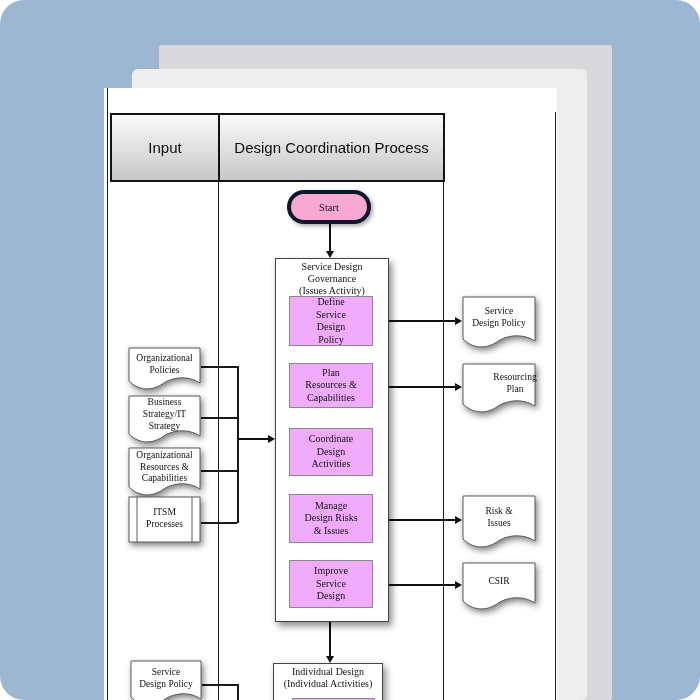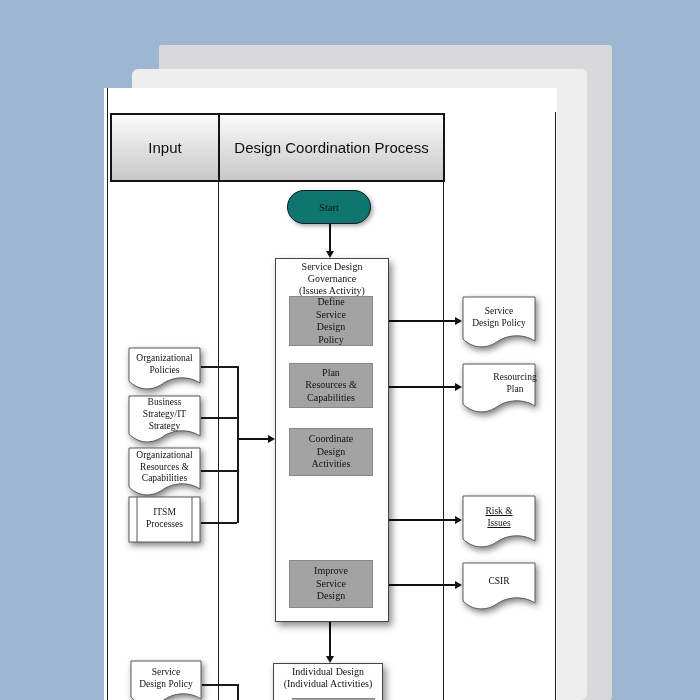--- a/index.html
+++ b/index.html
@@ -1,45 +1,45 @@
 <!DOCTYPE html>
 <html style="--bg: #9db7d2; --pageBack: #d9d9db; --pageMid: #eeeeef; --pageFront: #ffffff; --line: #1a1a1a; --hdrTop: #fbfbfb; --hdrBot: #c7c7c7;"><head>
 <meta charset="utf-8">
 <style>
   :root{
     --bg:#9db7d2; --pageBack:#d9d9db; --pageMid:#eeeeef; --pageFront:#ffffff;
     --line:#1a1a1a; --hdrTop:#fbfbfb; --hdrBot:#c7c7c7;
   }
   html,body{margin:0;padding:0;background:#fff;}
   .stage{position:relative;width:700px;height:700px;overflow:hidden;background:var(--bg);
-         font-family:"Liberation Serif",serif;color:#111;}
+         font-family:"Liberation Serif",serif;color:#111;border-radius:24px;}
   .page{position:absolute;}
   #pgBack{left:159px;top:45px;width:453px;height:655px;background:var(--pageBack);border-radius:3px;}
   #pgMid{left:132px;top:69px;width:455px;height:631px;background:var(--pageMid);border-radius:6px;}
   #pgFront{left:104px;top:88px;width:453px;height:612px;background:var(--pageFront);}
   #diagram{position:absolute;left:0;top:0;width:700px;height:700px;}
   .hdr{position:absolute;box-sizing:border-box;border:2px solid #141414;
        background:linear-gradient(180deg,var(--hdrTop),var(--hdrBot));
        display:flex;align-items:center;justify-content:center;
        font-family:"Liberation Sans",sans-serif;font-size:15px;color:#0d0d0d;}
   #hdr-input{left:110px;top:113px;width:110px;height:69px;}
   #hdr-process{left:218px;top:113px;width:227px;height:69px;}
   #hdr-output{left:443px;top:113px;width:112px;height:69px;}
   .ln{position:absolute;background:var(--line);}
   .shaft{position:absolute;background:#111;}
   .head{position:absolute;width:0;height:0;}
   .head.r{border-top:4.5px solid transparent;border-bottom:4.5px solid transparent;border-left:7px solid #111;}
   .head.d{border-left:4.5px solid transparent;border-right:4.5px solid transparent;border-top:7px solid #111;}
-  .oval{position:absolute;box-sizing:border-box;background:#0f766e;border:1px solid #0f172a;border-radius:17px;
+  .oval{position:absolute;box-sizing:border-box;background:#f9a8d4;border:4px solid #0f172a;border-radius:17px;
         box-shadow:2px 2px 4px rgba(0,0,0,0.35);display:flex;align-items:center;justify-content:center;
         font-size:10.5px;}
   .gov{position:absolute;box-sizing:border-box;background:#fff;border:1px solid #444;
        box-shadow:3px 4px 7px rgba(0,0,0,0.45);}
   .ttl{position:absolute;text-align:center;white-space:pre-line;font-size:10px;line-height:1.22;}
-  .box{position:absolute;box-sizing:border-box;background:#a3a3a3;border:1px solid #888;
+  .box{position:absolute;box-sizing:border-box;background:#f0abfc;border:1px solid #888;
        display:flex;align-items:center;justify-content:center;text-align:center;
        white-space:pre-line;font-size:10px;line-height:1.25;}
   .shape{position:absolute;}
   .shape svg{position:absolute;left:0;top:0;overflow:visible;filter:drop-shadow(2px 3px 3px rgba(0,0,0,0.5));}
   .shape .lbl{position:absolute;display:flex;align-items:center;justify-content:center;text-align:center;
               white-space:pre-line;font-size:9.5px;line-height:1.25;}
 </style>
 </head>
 <body>
 
@@ -91,20 +91,23 @@
       <div class="box" style="left: 289px; top: 296px; width: 84px; height: 50px;">Define
 Service
 Design
 Policy</div>
       <div class="box" style="left: 289px; top: 363px; width: 84px; height: 45px;">Plan
 Resources &amp;
 Capabilities</div>
       <div class="box" style="left: 289px; top: 428px; width: 84px; height: 48px;">Coordinate
 Design
 Activities</div>
+      <div class="box" style="left: 289px; top: 494px; width: 84px; height: 49px;">Manage
+Design Risks
+&amp; Issues</div>
       <div class="box" style="left: 289px; top: 560px; width: 84px; height: 48px;">Improve
 Service
 Design</div>
       <div class="gov" style="left: 273px; top: 663px; width: 110px; height: 60px;"></div>
       <div class="ttl" style="left: 275px; top: 666px; width: 106px;">Individual Design
 (Individual Activities)</div>
       <div class="box" style="left: 292px; top: 698px; width: 83px; height: 40px;"></div>
       <div class="shape" style="left: 128px; top: 347px; width: 73px; height: 45px;">
         <svg width="73" height="45">
           <path d="M1 1 L72 1 L72 36 C 59.9 28, 43.8 30, 34.3 37 C 24.1 44, 10.9 44, 1 34 Z" fill="#ffffff" stroke="#5a5a5a" stroke-width="1"></path>
@@ -155,21 +158,21 @@
         <svg width="74" height="52">
           <path d="M1 1 L73 1 L73 43 C 60.7 35, 44.4 37, 34.8 44 C 24.4 51, 11.1 51, 1 41 Z" fill="#ffffff" stroke="#5a5a5a" stroke-width="1"></path>
         </svg>
         <div class="lbl" style="inset: 2px 2px 12px; padding-left: 32px;">Resourcing
 Plan</div>
       </div>
       <div class="shape" style="left: 462px; top: 495px; width: 74px; height: 55px;">
         <svg width="74" height="55">
           <path d="M1 1 L73 1 L73 46 C 60.7 38, 44.4 40, 34.8 47 C 24.4 54, 11.1 54, 1 44 Z" fill="#ffffff" stroke="#5a5a5a" stroke-width="1"></path>
         </svg>
-        <div class="lbl" style="inset: 2px 2px 12px; text-decoration: underline;">Risk &amp;
+        <div class="lbl" style="inset: 2px 2px 12px;">Risk &amp;
 Issues</div>
       </div>
       <div class="shape" style="left: 462px; top: 562px; width: 74px; height: 50px;">
         <svg width="74" height="50">
           <path d="M1 1 L73 1 L73 41 C 60.7 33, 44.4 35, 34.8 42 C 24.4 49, 11.1 49, 1 39 Z" fill="#ffffff" stroke="#5a5a5a" stroke-width="1"></path>
         </svg>
         <div class="lbl" style="inset: 2px 2px 12px;">CSIR</div>
       </div>
     </div>
 </div>

